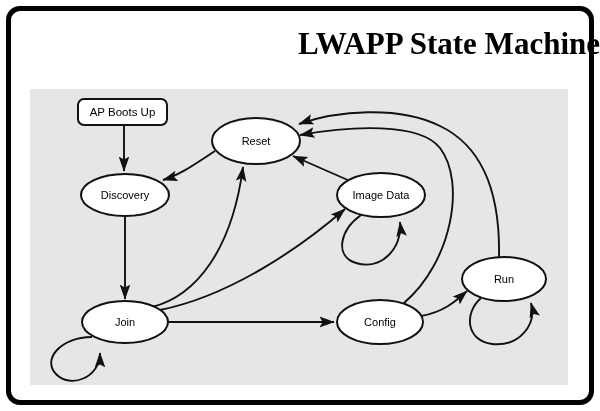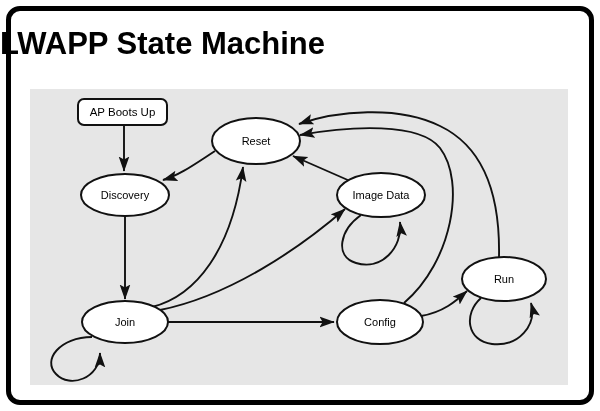--- a/index.html
+++ b/index.html
@@ -28,26 +28,26 @@
     box-sizing: border-box;
     border: 5px solid #000000;
     border-radius: 14px;
     background: #ffffff;
   }
   #title {
     position: absolute;
     left: 0;
     top: 26px;
     width: 100%;
-    text-align: left;
+    text-align: right;
     font-size: 31px;
     font-weight: bold;
     color: #000000;
     letter-spacing: 0px;
-    font-family: Liberation Sans, sans-serif;
+    font-family: Liberation Serif, serif;
   }
   #canvas-panel {
     position: absolute;
     left: 30px;
     top: 89px;
     width: 538px;
     height: 296px;
     background: #e6e6e6;
   }
   #graph {

